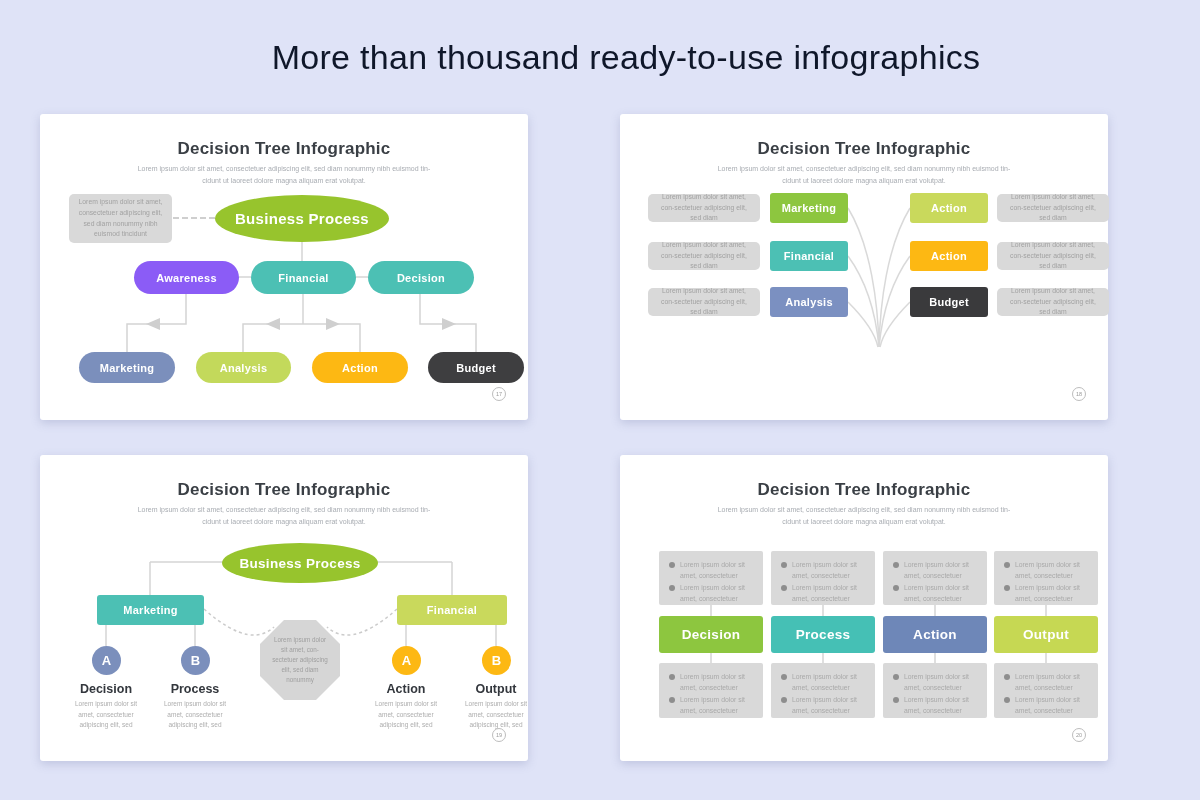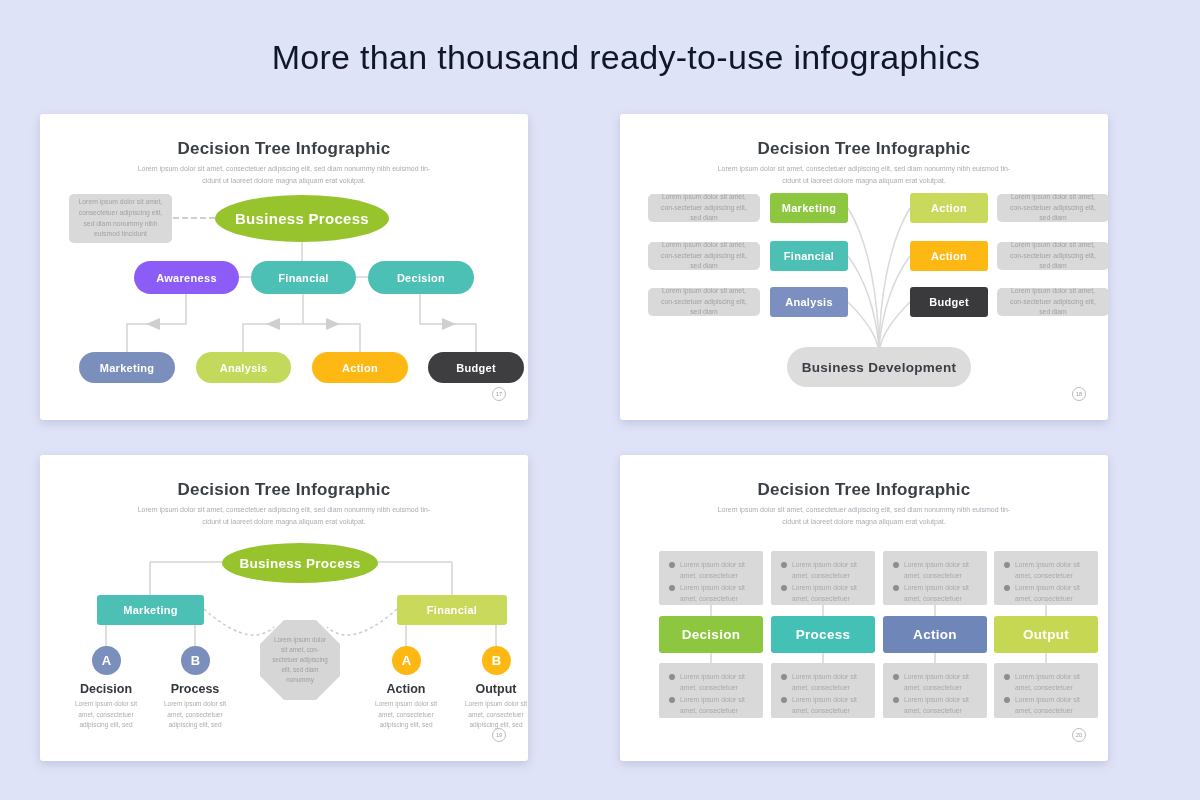--- a/index.html
+++ b/index.html
@@ -136,21 +136,20 @@
   <div class="node rect" style="left: 150px; top: 173px; width: 78px; height: 30px; background-color: rgb(123, 144, 193);">Analysis</div>
 
   <div class="node rect" style="left: 290px; top: 79px; width: 78px; height: 30px; background-color: rgb(201, 217, 92);">Action</div>
   <div class="node rect" style="left: 290px; top: 127px; width: 78px; height: 30px; background-color: rgb(253, 184, 19);">Action</div>
   <div class="node rect" style="left: 290px; top: 173px; width: 78px; height: 30px; background-color: rgb(58, 58, 60);">Budget</div>
 
   <div class="gray-note" style="left:377px;top:80px;width:112px;height:28px;">Lorem ipsum dolor sit amet, con-sectetuer adipiscing elit, sed diam</div>
   <div class="gray-note" style="left:377px;top:128px;width:112px;height:28px;">Lorem ipsum dolor sit amet, con-sectetuer adipiscing elit, sed diam</div>
   <div class="gray-note" style="left:377px;top:174px;width:112px;height:28px;">Lorem ipsum dolor sit amet, con-sectetuer adipiscing elit, sed diam</div>
 
-  <div class="node pill dark-text" style="left: 167px; top: 233px; width: 184px; height: 40px; font-size: 13.5px; border-radius: 20px; background-color: rgb(220, 220, 220);">Business Development</div>
   <div class="page-num">18</div>
 </div>
 
 <div class="card" id="card3">
   <svg class="svg-layer" viewBox="0 0 540 306">
     <g stroke="#d4d4d4" stroke-width="1.5" fill="none">
       <path d="M110,107 H412"></path>
       <path d="M110,107 V140"></path>
       <path d="M412,107 V140"></path>
       <path d="M66,170 V191"></path>

